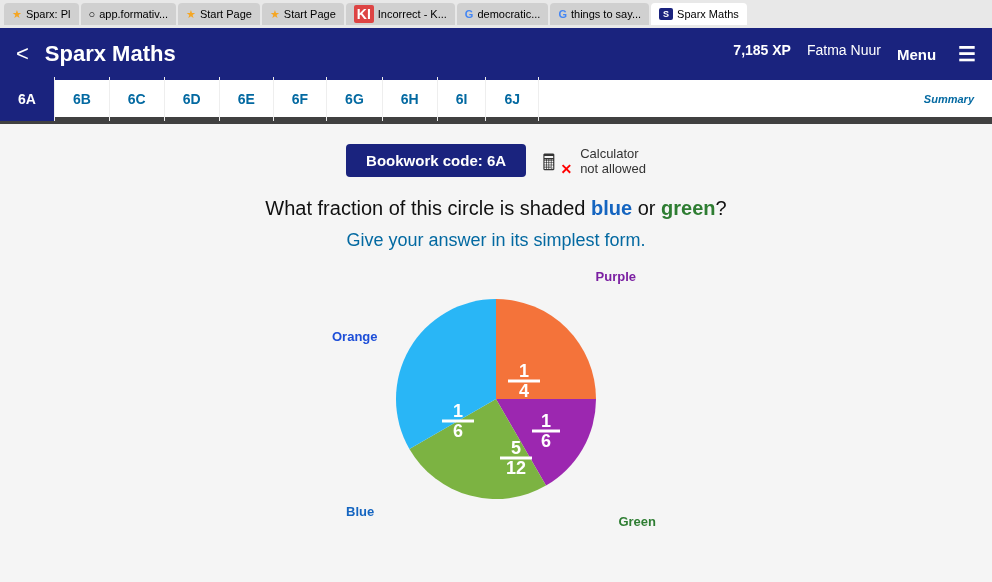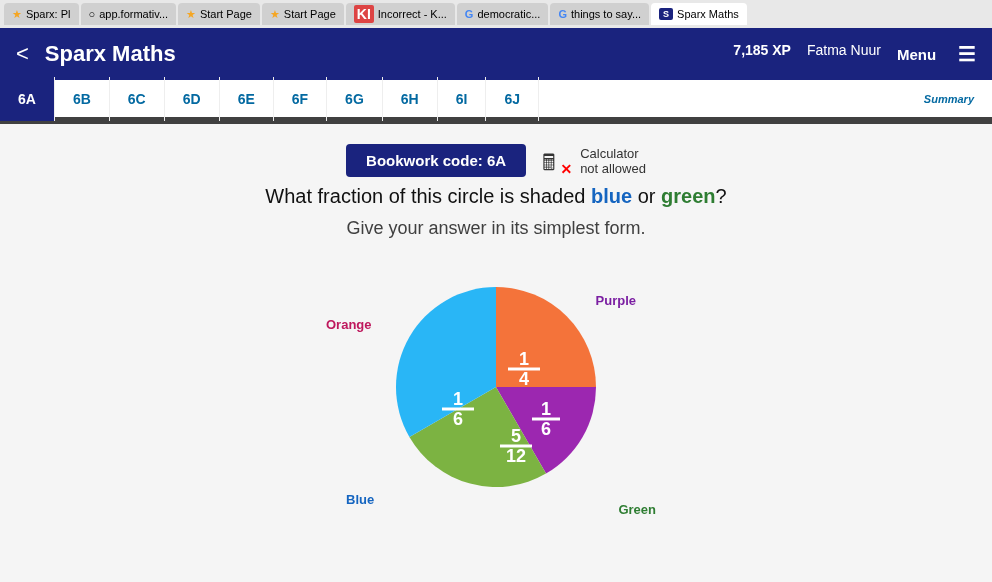--- a/index.html
+++ b/index.html
@@ -112,21 +112,21 @@
       padding: 20px 0 0 0;
       height: calc(582px - 28px - 52px - 44px);
       overflow: hidden;
     }
 
     
     .bookwork-row {
       display: flex;
       align-items: center;
       gap: 16px;
-      margin-bottom: 8px;
+      margin-bottom: 20px;
     }
     .bookwork-badge {
       background: #1a237e;
       color: white;
       padding: 8px 20px;
       border-radius: 4px;
       font-size: 15px;
       font-weight: bold;
     }
     .calculator-info {
@@ -158,21 +158,21 @@
     .question-text {
       font-size: 20px;
       text-align: center;
       margin-bottom: 10px;
       color: #111;
     }
     .sub-text {
       font-size: 18px;
       text-align: center;
       margin-bottom: 18px;
-      color: #404040;
+      color: #0369a1;
     }
     .blue-word { color: #1565c0; font-weight: bold; }
     .green-word { color: #2e7d32; font-weight: bold; }
 
     
     .chart-area {
       position: relative;
       width: 340px;
       height: 260px;
       margin: 0 auto;
@@ -181,22 +181,22 @@
       position: absolute;
       left: 50%;
       top: 50%;
       transform: translate(-50%, -50%);
     }
     .label {
       position: absolute;
       font-size: 13px;
       font-weight: bold;
     }
-    .label-purple { color: #7b1fa2; top: 0px; right: 30px; margin-top: 36px; }
-    .label-orange { color: #be185d; top: 60px; left: 0px; }
+    .label-purple { color: #7b1fa2; top: 0px; right: 30px; }
+    .label-orange { color: #1d4ed8; top: 60px; left: 6px; }
     .label-blue { color: #1565c0; bottom: 10px; left: 20px; }
     .label-green { color: #2e7d32; bottom: 0px; right: 10px; }
   </style>
 </head>
 <body>
 
 <div class="browser-tabs">
   <div class="browser-tab">
     <span style="color:#f5a623;">★</span>
     <span>Sparx: Pl</span>

